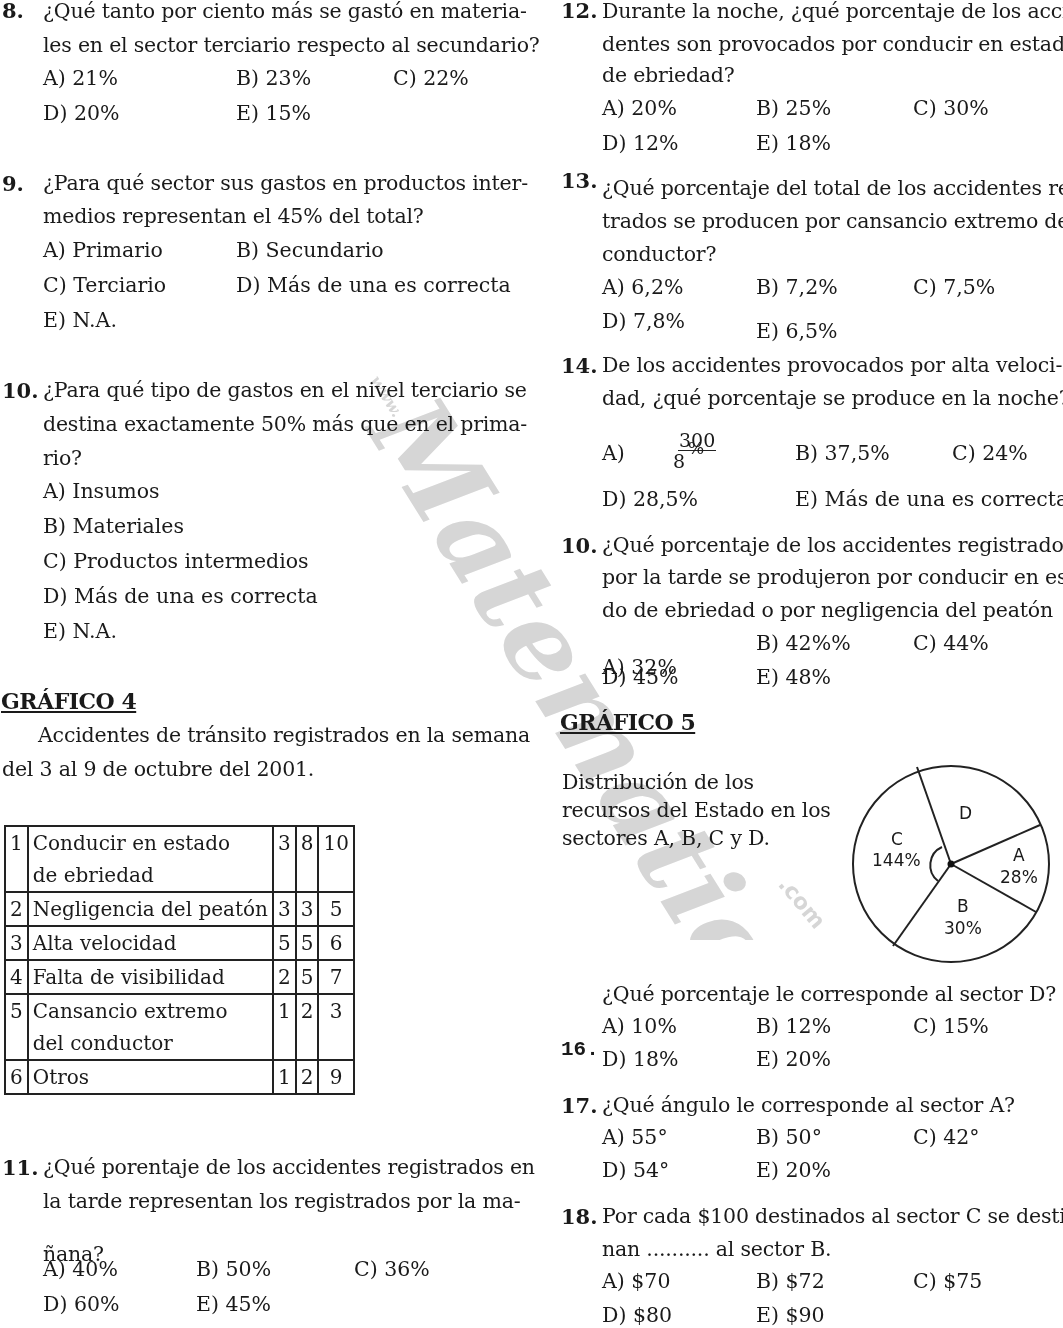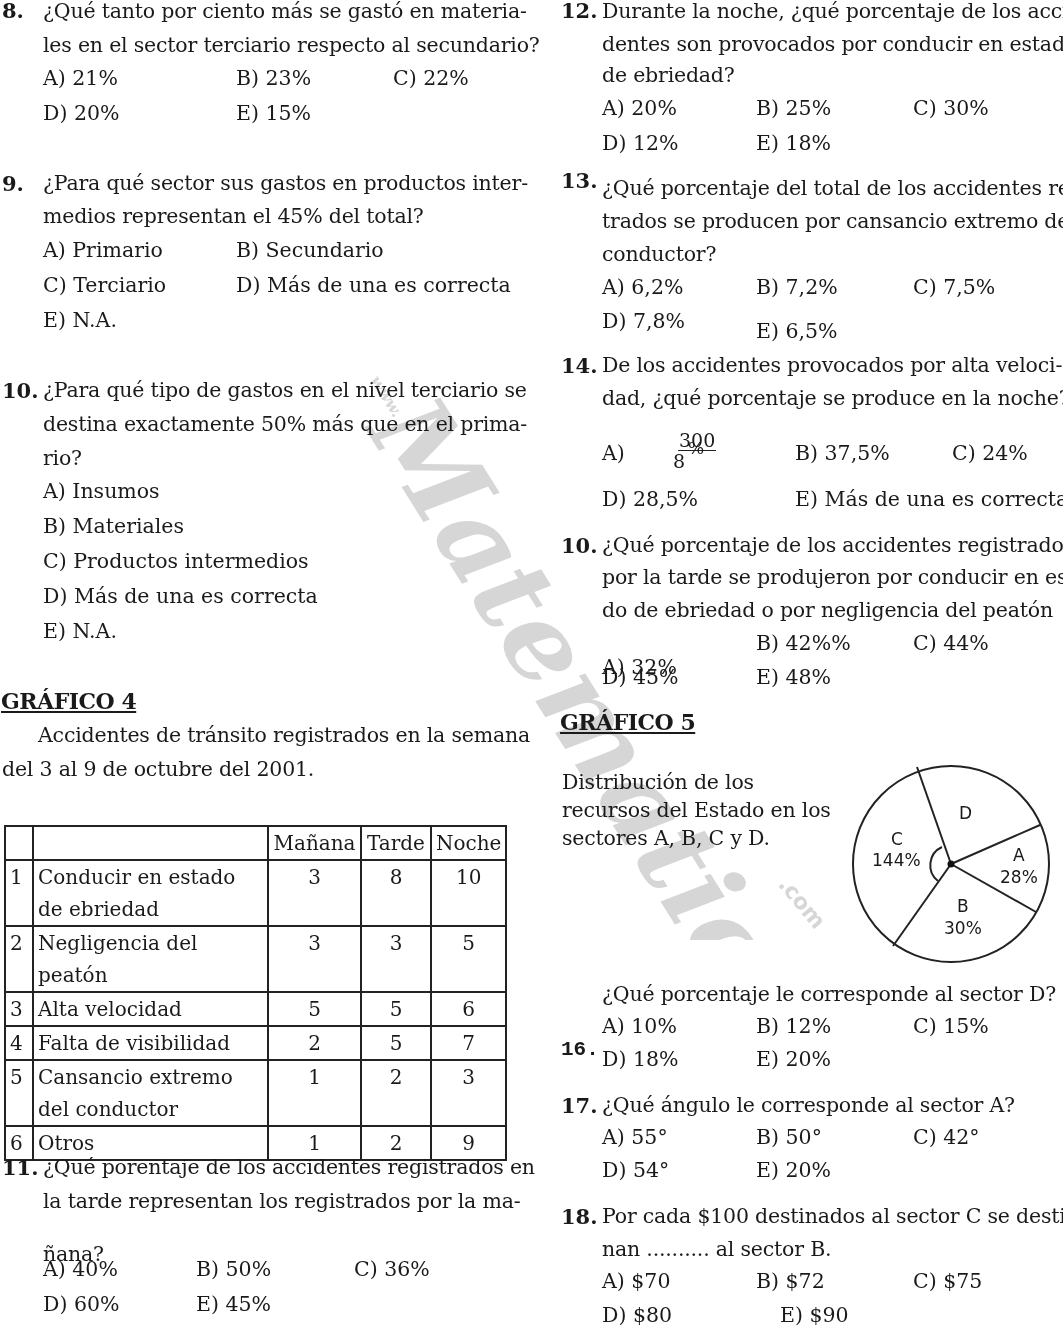--- a/index.html
+++ b/index.html
@@ -78,27 +78,20 @@
 </div>
 
 <div>
   <span class="heading" style="left:1px; top:688px;">GRÁFICO 4</span>
   <span class="line" style="left:38px; top:723px;">Accidentes de tránsito registrados en la semana</span>
   <span class="line" style="left:2px; top:757px;">del 3 al 9 de octubre del 2001.</span>
 </div>
 
 <table class="acc">
   <tbody>
-        <tr>
-    <td style="width:18px;"></td>
-    <td style="width:225px;"></td>
-    <td class="num" style="width:83px;">Mañana</td>
-    <td class="num" style="width:60px;">Tarde</td>
-    <td class="num" style="width:64px;">Noche</td>
-  </tr>
   <tr>
     <td>1</td>
     <td><span>Conducir en estado</span><br><span>de ebriedad</span></td>
     <td class="num">3</td>
     <td class="num">8</td>
     <td class="num">10</td>
   </tr>
   <tr>
     <td>2</td>
     <td>Negligencia del peatón</td>
@@ -248,16 +241,16 @@
 </div>
 
 <div>
   <span class="qnum" style="left:561px; top:1204px;">18.</span>
   <span class="line" style="left:602px; top:1204px;">Por cada $100 destinados al sector C se desti-</span>
   <span class="line" style="left:602px; top:1237px;">nan .......... al sector B.</span>
   <span class="opt" style="left:602px; top:1269px;">A)  $70</span>
   <span class="opt" style="left:756px; top:1269px;">B)  $72</span>
   <span class="opt" style="left:913px; top:1269px;">C)  $75</span>
   <span class="opt" style="left:602px; top:1303px;">D)  $80</span>
-  <span class="opt" style="left:780px; top:1303px;">E)  $90</span>
+  <span class="opt" style="left:756px; top:1303px;">E)  $90</span>
 </div>
 
 </div>
 
 </body></html>

